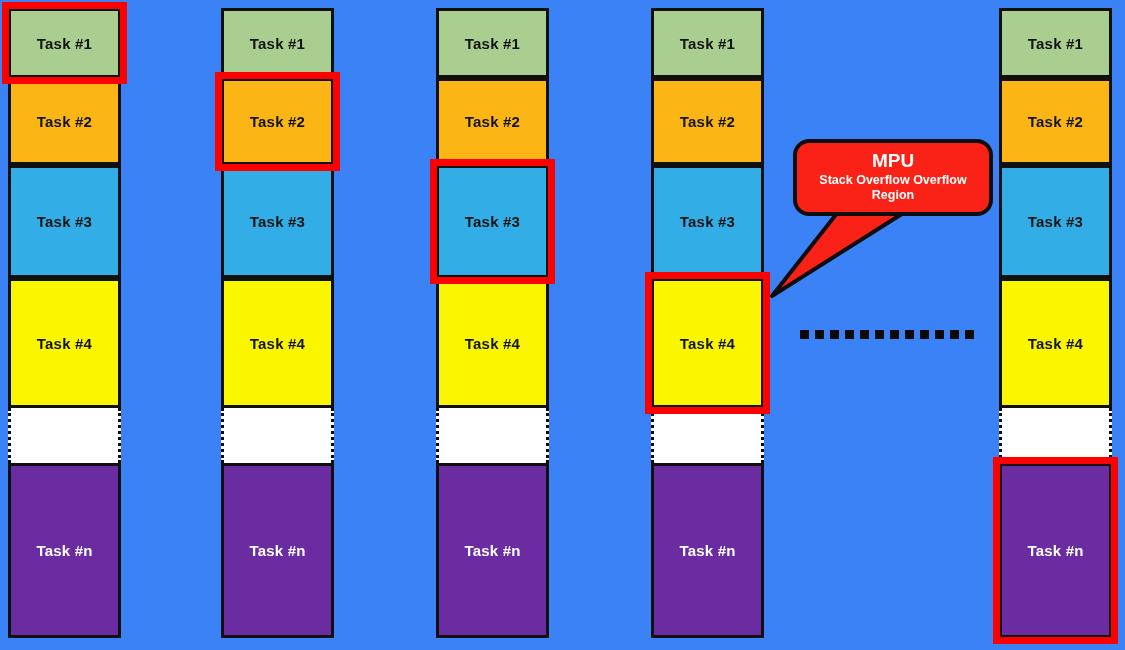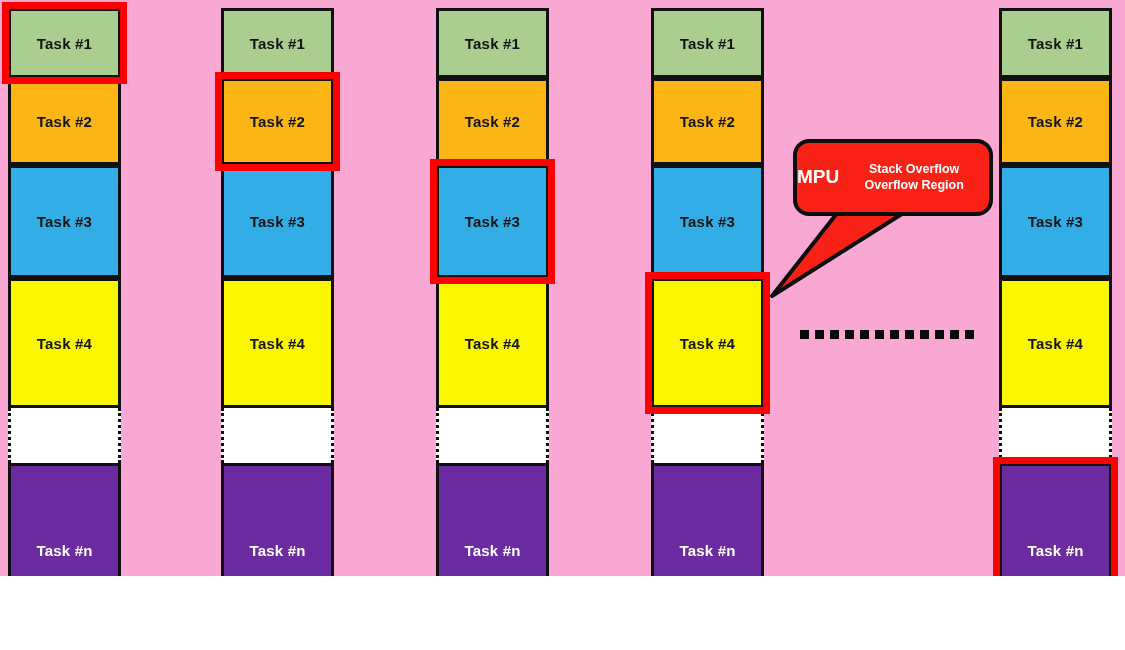--- a/index.html
+++ b/index.html
@@ -6,22 +6,22 @@
     margin: 0;
     padding: 0;
     background: #ffffff;
   }
   body {
     font-family: "Liberation Sans", sans-serif;
   }
   #canvas {
     position: relative;
     width: 1125px;
-    height: 576px;
-    background: #f9a8d4;
+    height: 650px;
+    background: #3b82f6;
     overflow: hidden;
   }
 
   
   .stack-column {
     position: absolute;
   }
 
   .task-block {
     position: absolute;
@@ -60,21 +60,21 @@
   }
 
   
   .callout {
     position: absolute;
     box-sizing: border-box;
     background: #FA2217;
     border: 4px solid #0d0d0d;
     border-radius: 16px;
     display: flex;
-    flex-direction: row;
+    flex-direction: column;
     align-items: center;
     justify-content: center;
     color: #ffffff;
     text-align: center;
     z-index: 6;
   }
   .callout-title {
     font-size: 19px;
     font-weight: bold;
     line-height: 1.05;

